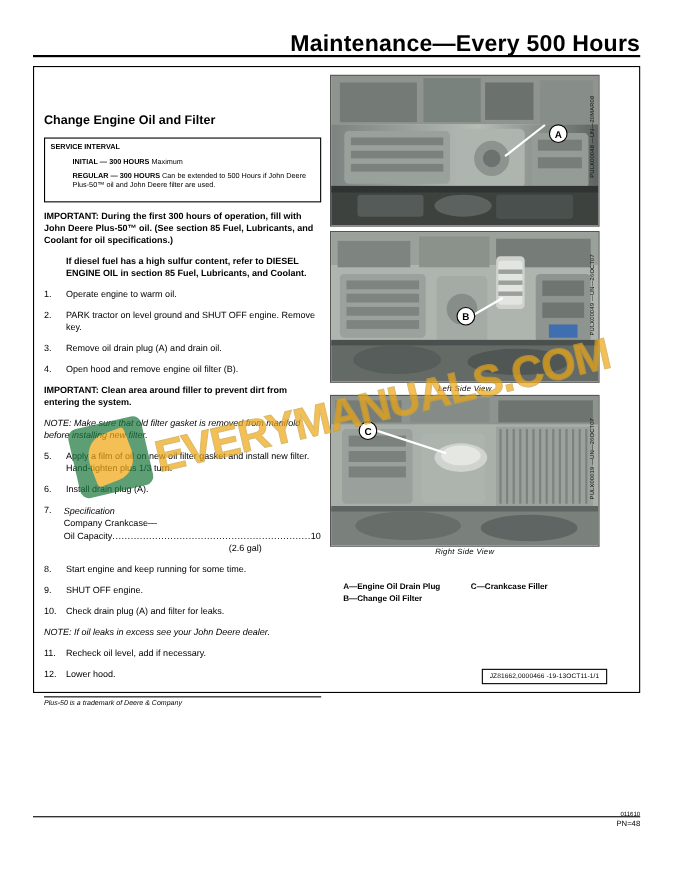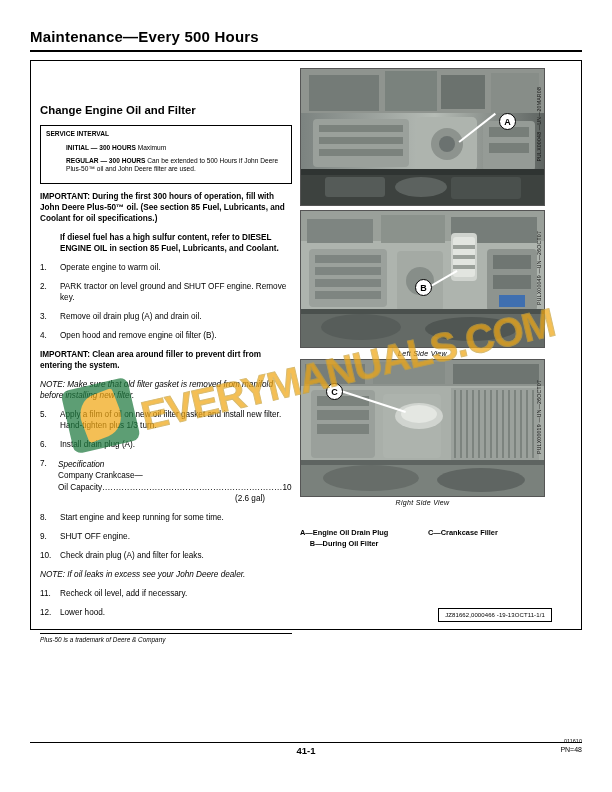--- a/index.html
+++ b/index.html
@@ -19,22 +19,22 @@
     position: absolute;
     inset: 0;
   }
 
   
   .page-header {
     position: absolute;
     top: 28px;
     left: 30px;
     width: 552px;
-    text-align: left;
-    font-size: 15px;
+    text-align: right;
+    font-size: 21px;
     font-weight: bold;
     letter-spacing: 0.2px;
   }
   .header-rule {
     position: absolute;
     top: 50px;
     left: 30px;
     width: 552px;
     height: 1.5px;
     background: #000;
@@ -120,21 +120,20 @@
   .spec-head { font-weight: normal; font-style: italic; }
   .spec-row {
     white-space: nowrap;
     overflow: hidden;
   }
   .spec-row .dots {
     letter-spacing: 0.5px;
   }
   .spec-sub {
     margin-left: 150px;
-    text-align: center;
   }
   .trademark-note {
     margin-top: 14px;
     font-size: 6.4px;
     font-style: italic;
     border-top: 0;
   }
   .tm-rule {
     width: 252px;
     height: 0.8px;
@@ -202,21 +201,21 @@
   
   .legend {
     position: absolute;
     top: 468px;
     left: 300px;
     width: 250px;
     font-size: 7.4px;
     font-weight: bold;
     line-height: 1.45;
   }
-  .legend-col-a { position: absolute; left: 0; top: 0; text-align: center; }
+  .legend-col-a { position: absolute; left: 12px; top: 0; }
   .legend-col-c { position: absolute; left: 128px; top: 0; }
 
   .doc-code-box {
     position: absolute;
     top: 548px;
     left: 438px;
     width: 112px;
     height: 12px;
     border: 1px solid #000;
     font-size: 6px;
@@ -531,36 +530,35 @@
       <div class="leader" style="left:40px; top:30px; width:68px; transform: rotate(18deg);"></div>
       <div class="callout" style="left:25px; top:23px;">C</div>
       <div class="fig-side-code" style="right:2px; top:20px;">PULX00019 —UN—26OCT07</div>
     </div>
     <div class="fig-caption">Right Side View</div>
   </div>
 
   <div class="legend" style="top:528px;">
     <div class="legend-col-a">
       <div>A—Engine Oil Drain Plug</div>
-      <div>B—During Oil Filter</div>
+      <div>B—Change Oil Filter</div>
     </div>
     <div class="legend-col-c">
       <div>C—Crankcase Filler</div>
     </div>
   </div>
 
   <div class="doc-code-box" style="top:608px; left:438px;">JZ81662,0000466 -19-13OCT11-1/1</div>
 
   <div class="watermark">
     <div class="wm-badge">
       <div class="leaf"></div>
     </div>
     <div class="wm-text">EVERYMANUALS.COM</div>
   </div>
 
   <div class="footer-rule"></div>
-  <div class="footer-page">41-1</div>
   <div class="footer-right">
     <div>011610</div>
     <div class="pn">PN=48</div>
   </div>
 
 </div>
 
 </body></html>

